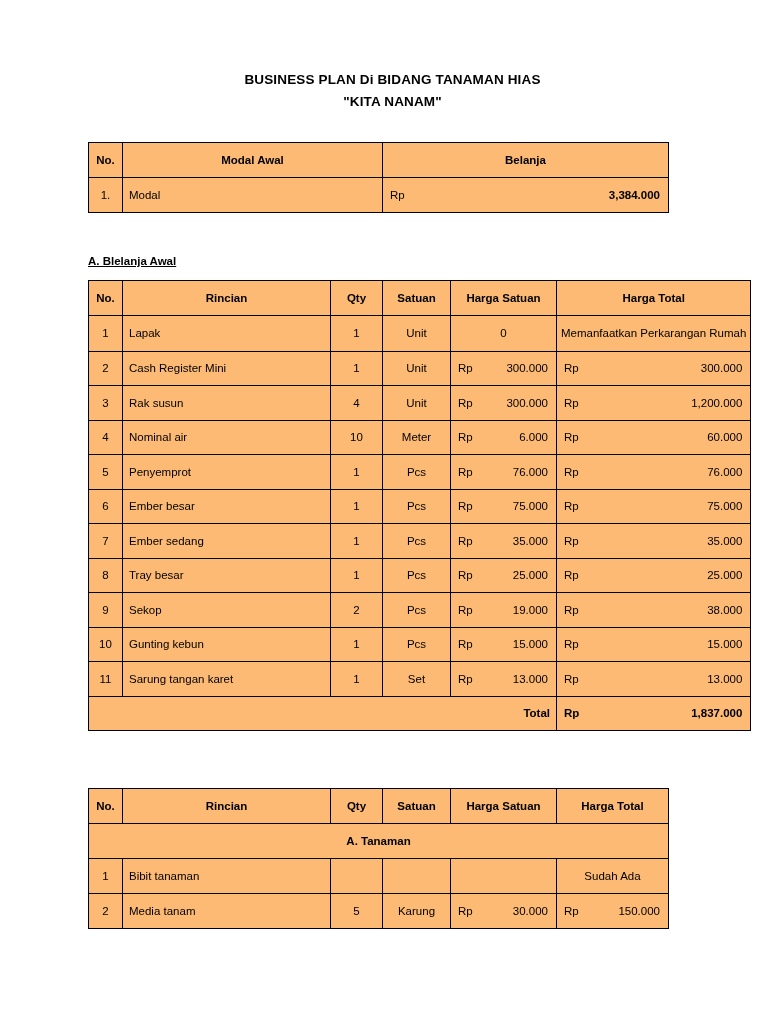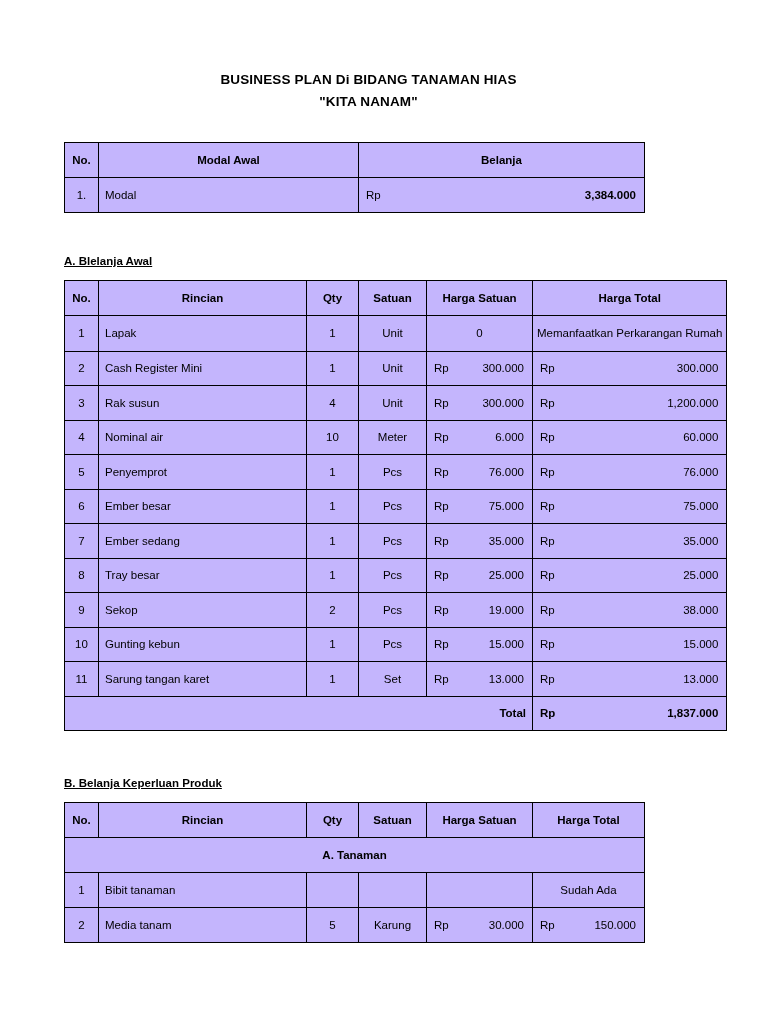--- a/index.html
+++ b/index.html
@@ -14,20 +14,21 @@
     color: #000000;
     overflow: hidden;
     position: relative;
   }
   .page {
     width: 737px;
     height: 1024px;
     box-sizing: border-box;
     padding: 0;
     position: relative;
+    margin-left: 24px;
   }
 
   
   .doc-title {
     text-align: center;
     font-weight: bold;
     font-size: 13.5px;
     line-height: 21px;
     letter-spacing: 0.15px;
     margin: 0;
@@ -43,21 +44,21 @@
     margin: 0 0 0 64px;
     text-decoration: underline;
   }
 
   
   table.doc-table {
     border-collapse: collapse;
     table-layout: fixed;
     margin-left: 64px;
     border: 1.6px solid #000;
-    background: #c4b5fd;
+    background: #fdba74;
   }
   table.doc-table td,
   table.doc-table th {
     border: 1.1px solid #000;
     padding: 0 6px;
     font-size: 11.5px;
     font-weight: normal;
     vertical-align: middle;
     box-sizing: border-box;
     overflow: hidden;
@@ -382,21 +383,20 @@
           <span class="cur bold">Rp</span>
           <span class="amt bold">1,837.000</span>
         </div>
           </td>
       </tr>
     </tbody>
   </table>
 
   <div class="spacer-b"></div>
 
-  <div class="section-heading">B. Belanja Keperluan Produk</div>
 
   <table class="doc-table" id="table-keperluan-produk">
     <colgroup>
       <col class="col-no">
         <col class="col-rinc">
         <col class="col-qty">
       <col class="col-sat">
         <col class="col-hsat">
         <col class="col-htot">
     </colgroup>

